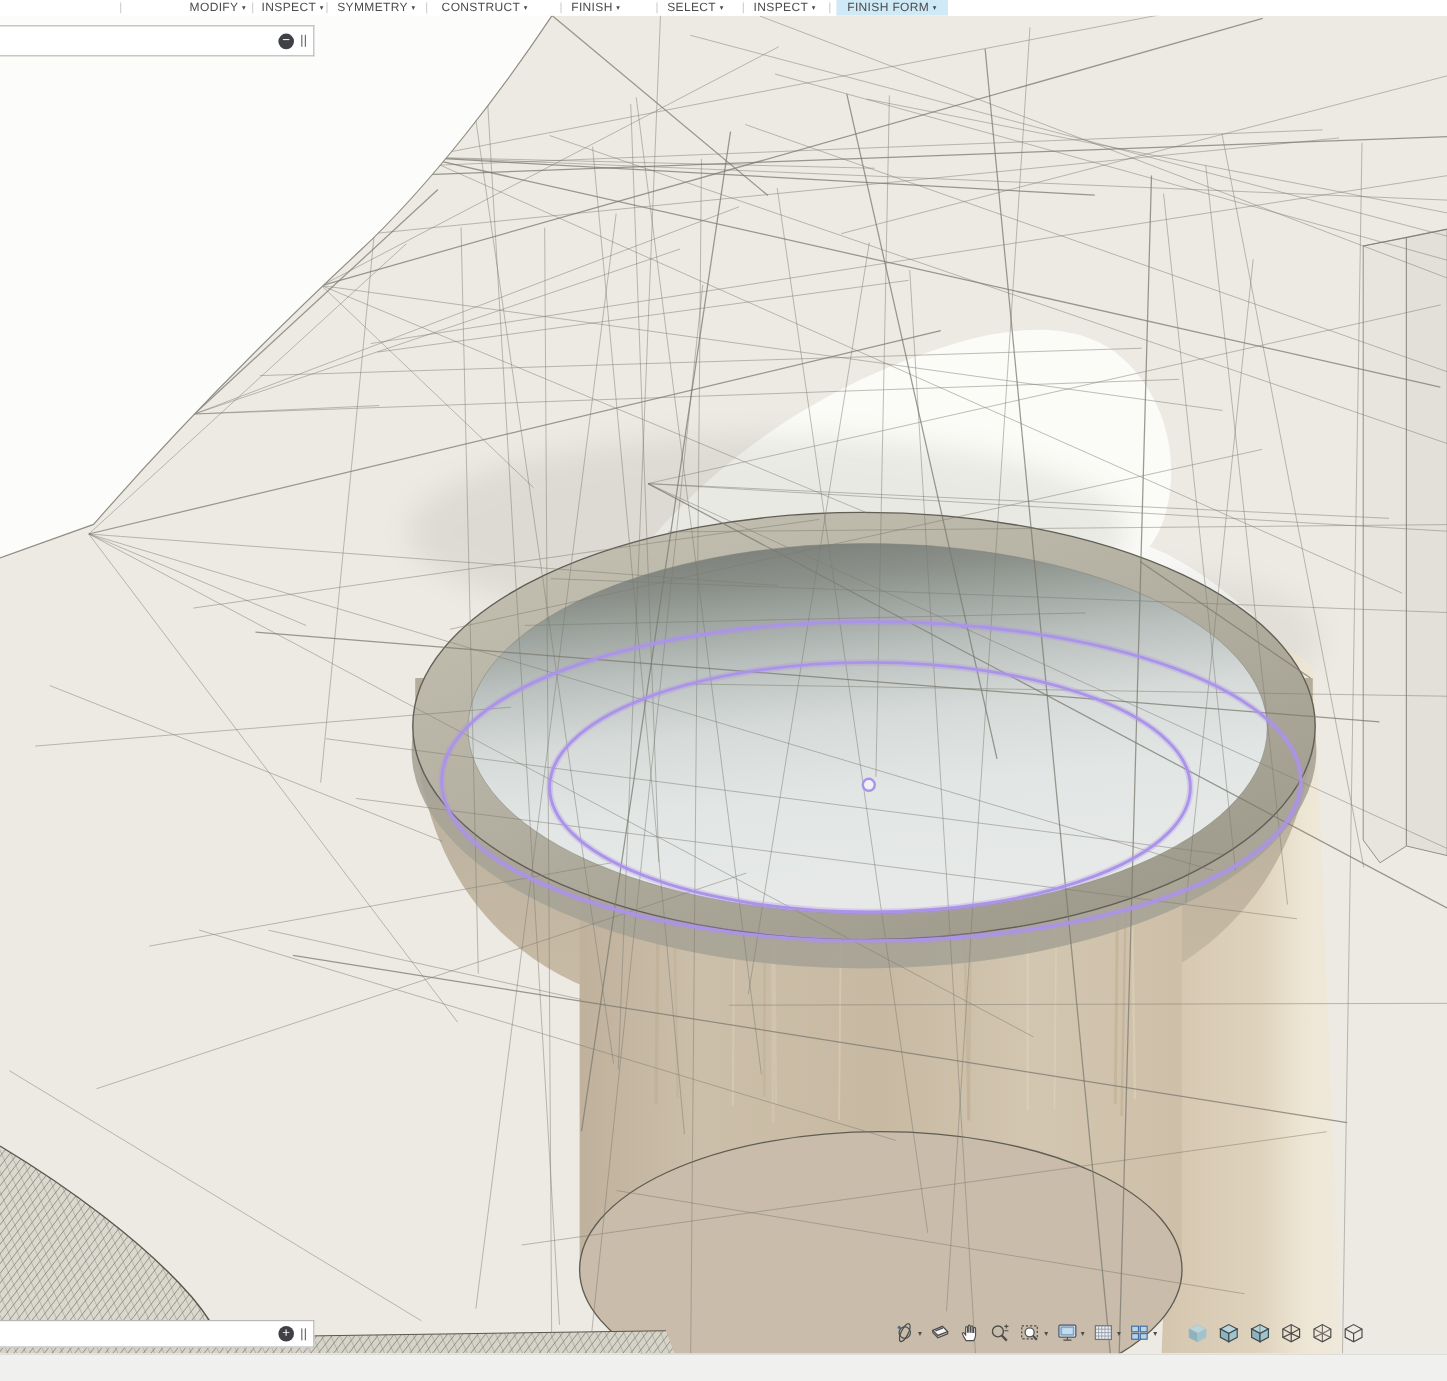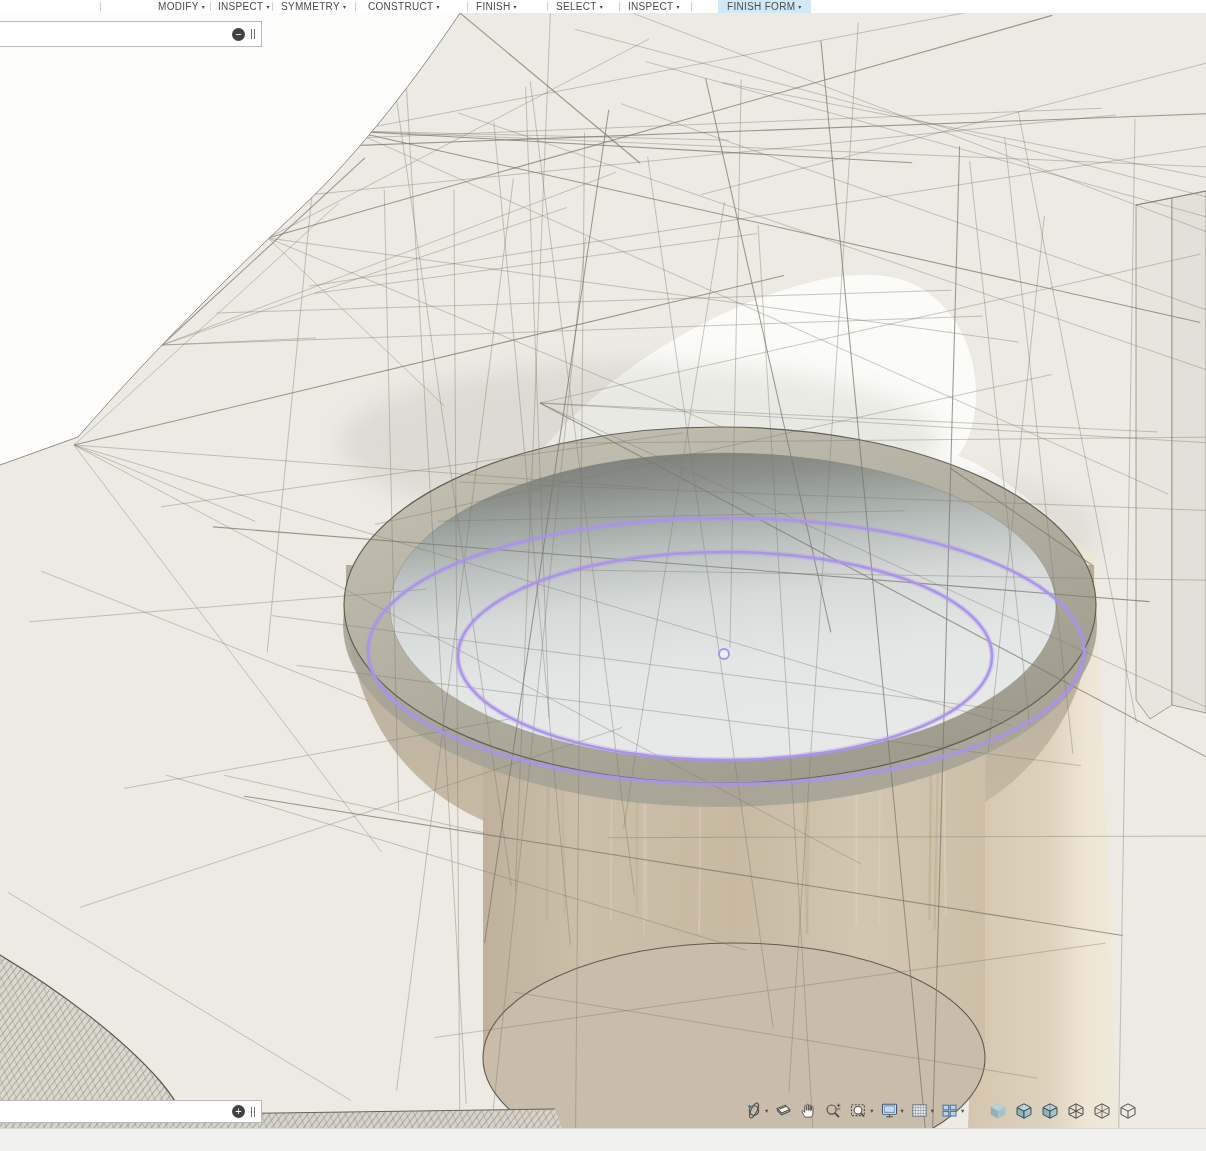--- a/index.html
+++ b/index.html
@@ -284,21 +284,21 @@
   <div class="menu-item" style="left:556px">
     <span>SELECT</span>
       <span class="caret">▾</span>
   </div>
   <span class="menu-sep" style="left:619px"></span>
   <div class="menu-item" style="left:628px">
     <span>INSPECT</span>
       <span class="caret">▾</span>
   </div>
   <span class="menu-sep" style="left:691px"></span>
-  <div class="menu-item active" id="activeMenu" style="left: 718px; background: rgb(207, 233, 246);">
+  <div class="menu-item active" id="activeMenu" style="left: 697px; background: rgb(207, 233, 246);">
     <span>FINISH FORM</span>
       <span class="caret">▾</span>
   </div>
 </div>
 
 <div class="side-bar" id="panelTop">
   <span class="circle-btn">−</span>
   <span class="grip">
       <i></i>
       <i></i>

